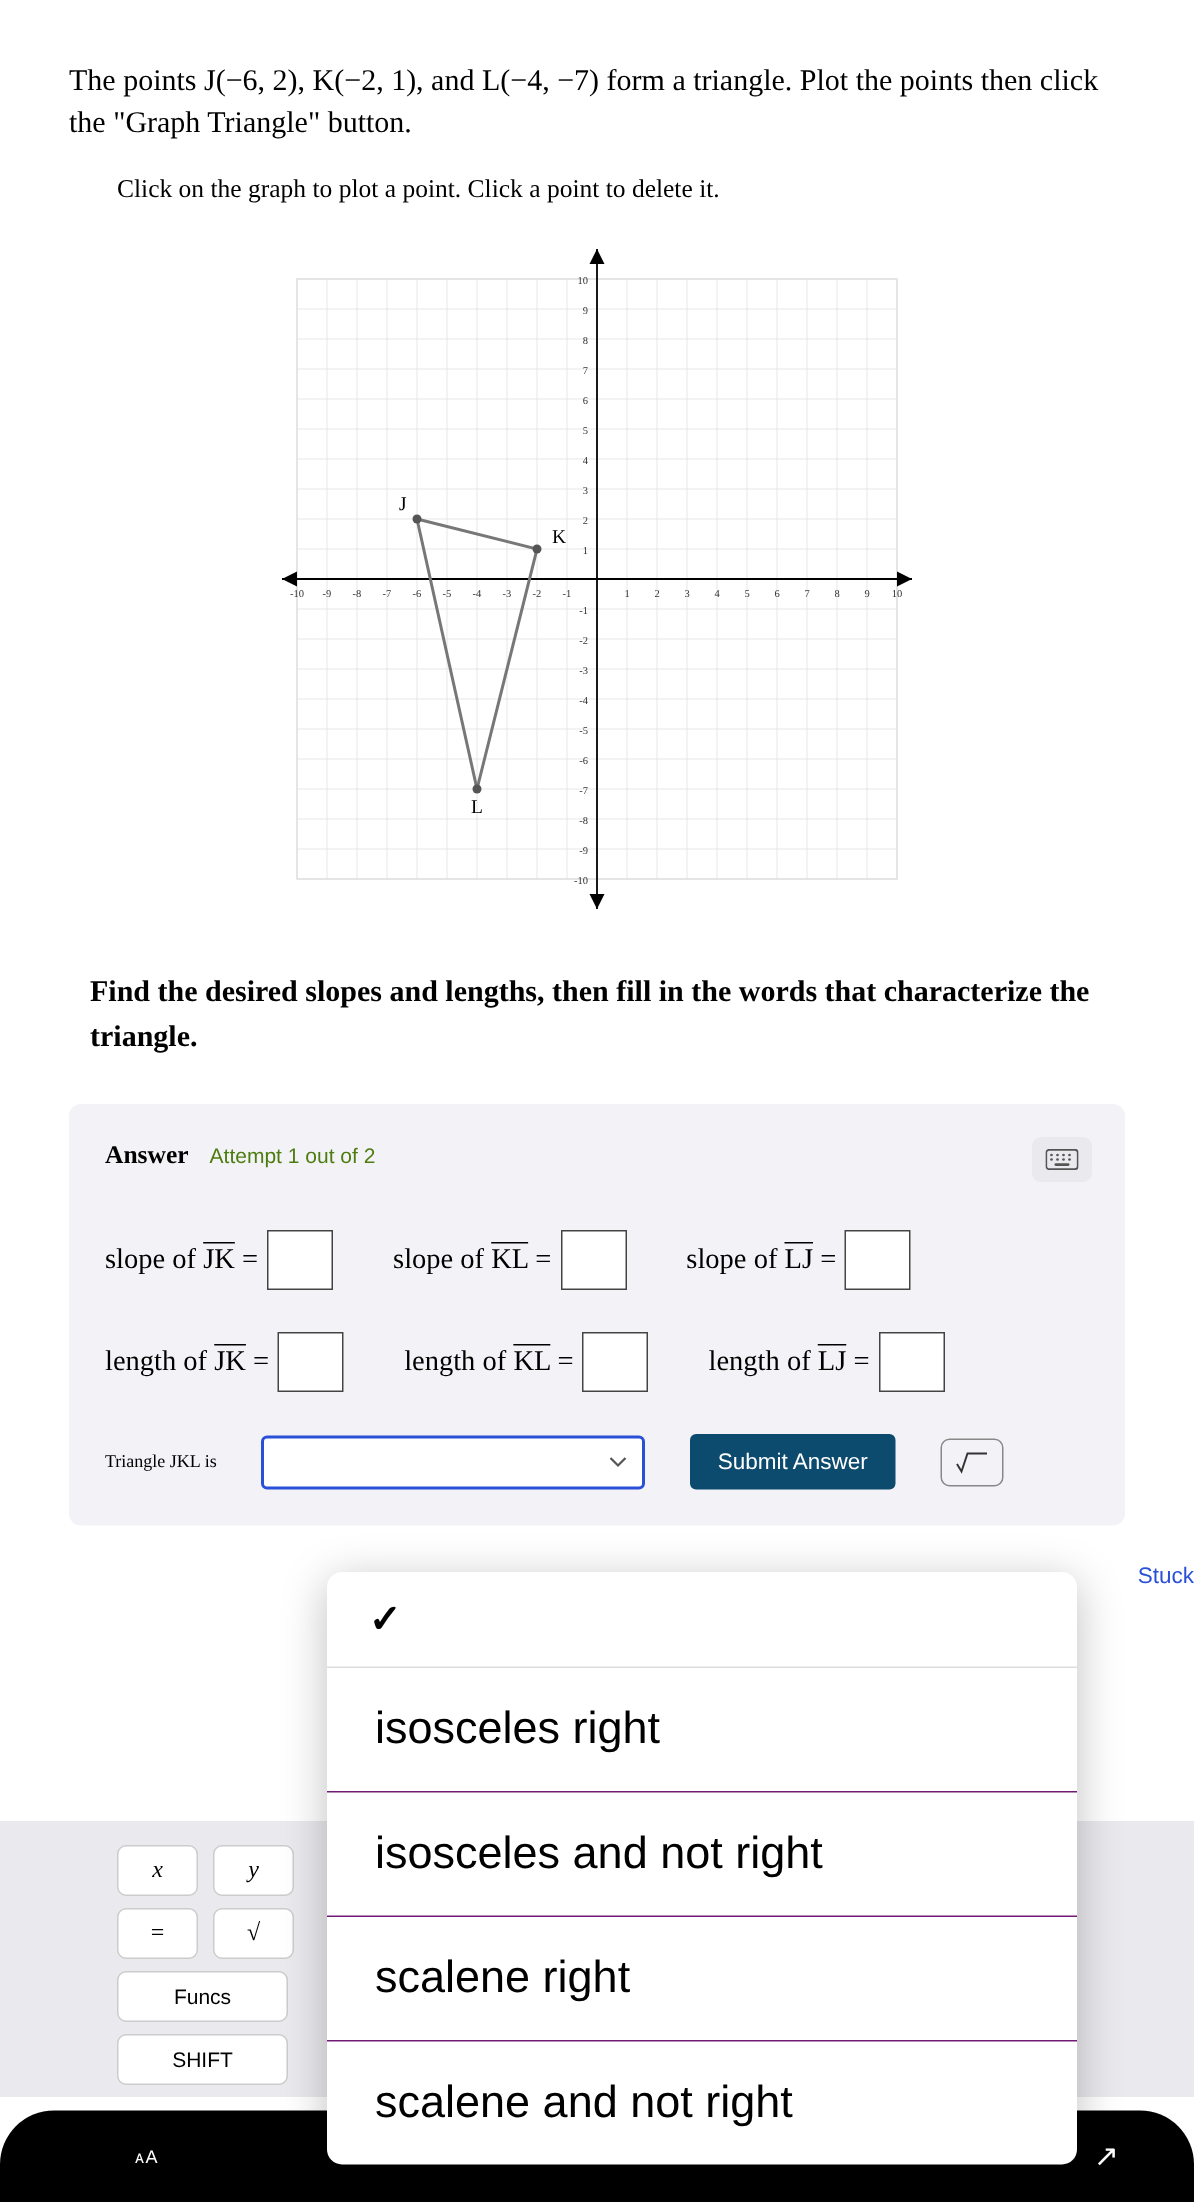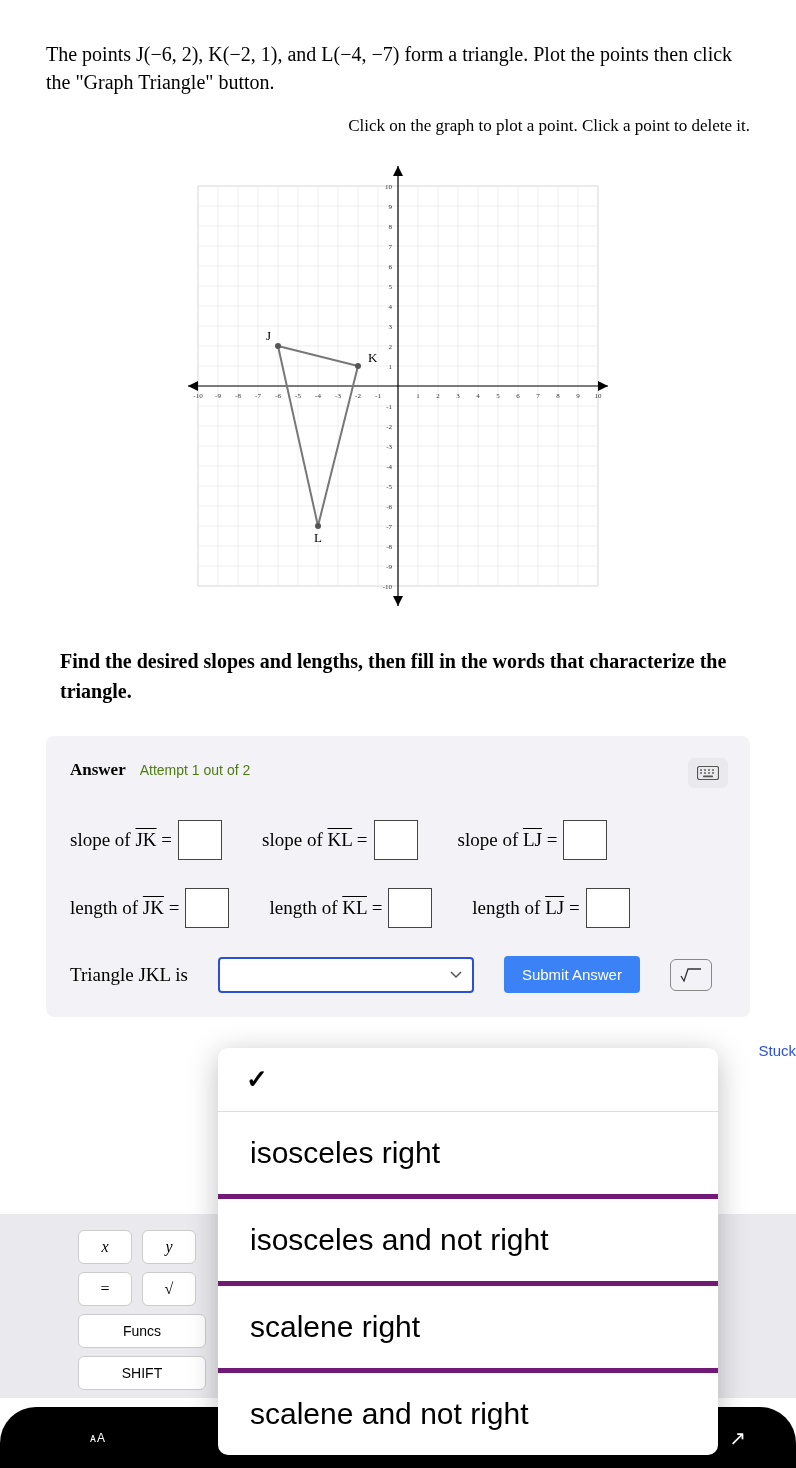--- a/index.html
+++ b/index.html
@@ -1,48 +1,48 @@
 <!DOCTYPE html>
 <html><head>
   <meta charset="utf-8">
   <style>
     * { box-sizing: border-box; margin: 0; padding: 0; }
     body { font-family: Georgia, 'Times New Roman', serif; width: 796px; background: #fff; color: #000; }
     .content { padding: 10px 46px 0 46px; }
     .problem-text { font-size: 20px; line-height: 1.4; margin-top: 30px;}
-    .instruction { font-size: 17px; margin: 20px 0 20px 72px; text-align: right; }
+    .instruction { font-size: 17px; margin: 20px 0 20px 32px; }
     .graph-wrap { display: flex; justify-content: center; margin-bottom: 30px; }
     .question-text { font-size: 20px; line-height: 1.5; margin: 20px 0 30px 14px; font-weight: bold; }
     .answer-panel { background: #f3f3f7; border-radius: 8px; padding: 24px; margin-bottom: 25px; position: relative; }
     .answer-header { display: flex; align-items: center; gap: 14px; margin-bottom: 40px; }
     .answer-label { font-weight: bold; font-size: 17px; }
     .attempt { color: #4d7c0f; font-size: 14px; font-family: Liberation Sans, sans-serif;}
     .kbd-icon { position: absolute; right: 22px; top: 22px; width: 40px; height: 30px; border-radius: 6px; display: flex; align-items: center; justify-content: center; background: #e9e9ee; }
     .row { display: flex; gap: 40px; margin-bottom: 28px; align-items: center; }
     .field-group { display: flex; align-items: center; gap: 6px; font-size: 19px; }
     .seg { white-space: nowrap; }
     .overline { text-decoration: overline; }
     .math-input { width: 44px; height: 40px; border: 1.5px solid #444; background: #fff; }
     .final-row { display: flex; align-items: center; gap: 30px; margin-top: 10px;}
-    .tri-label { font-size: 19px; }
+    .tri-label { font-size: 12px; }
     .select-box { width: 256px; height: 36px; border: 2px solid #2b50d8; border-radius: 4px; background: #fff; display: flex; align-items: center; justify-content: flex-end; padding: 0 10px; color: #555; font-size: 14px;}
-    .submit-btn { background: #3b82f6; color: #fff; border: none; border-radius: 4px; padding: 10px 18px; font-size: 15px; font-family: Arial, sans-serif;}
+    .submit-btn { background: #0c4a6e; color: #fff; border: none; border-radius: 4px; padding: 10px 18px; font-size: 15px; font-family: Arial, sans-serif;}
     .sqrt-btn { width: 42px; height: 32px; border: 1.5px solid #888; border-radius: 6px; display: flex; align-items: center; justify-content: center; font-size: 16px;}
     .stuck { text-align: right; color: #2b50d8; font-size: 15px; padding-right: 0; font-family: Arial, sans-serif; margin-right: -46px;}
     
     .dropdown { position: absolute; left: 218px; top: 1048px; width: 500px; background: #fff; border-radius: 10px; box-shadow: 0 6px 30px rgba(0,0,0,0.25); z-index: 100; overflow: hidden;}
     .dd-check { padding: 16px 28px; border-bottom: 1px solid #ddd; font-size: 26px; font-weight: bold;}
-    .dd-item { padding: 24px 32px; border-bottom: 5px solid #701a75; font-size: 30px; font-family: Arial, sans-serif;}
+    .dd-item { padding: 24px 32px; border-bottom: 1px solid #701a75; font-size: 30px; font-family: Arial, sans-serif;}
     .dd-item:last-child { border-bottom: none; }
     
     .kbd-panel { position: absolute; top: 1214px; left: 0; width: 796px; background: #eaeaee; padding: 16px 0 0 0; z-index: 50;}
     .kbd-row { display: flex; gap: 10px; padding: 0 78px 8px 78px; }
     .key { background: #fff; border: 1px solid #ccc; border-radius: 6px; display: flex; align-items: center; justify-content: center; font-size: 16px; font-style: italic; font-family: Georgia, serif;}
     .key.small { width: 54px; height: 34px; }
-    .key.wide { width: 128px; height: 34px; font-style: normal; font-family: Arial, sans-serif; font-size: 14px;}
+    .key.wide { width: 114px; height: 34px; font-style: normal; font-family: Arial, sans-serif; font-size: 14px;}
     .key.right { margin-left: auto; width: 40px; height: 34px; font-style: normal;}
     
     .bottombar { position: absolute; top: 1407px; left: 0; width: 796px; height: 61px; background: #000; border-radius: 36px 36px 0 0; z-index: 40; display:flex; align-items:center; padding: 0 30px; color:#fff;}
     .bb-left { font-size: 12px; font-family: Arial, sans-serif; letter-spacing: 1px; margin-left: 60px;}
     .bb-right { margin-left: auto; margin-right: 20px; font-size: 20px;}
     .app-wrap { position: relative; width: 796px; height: 1468px; overflow: hidden;}
   </style>
 </head>
 <body>
 

